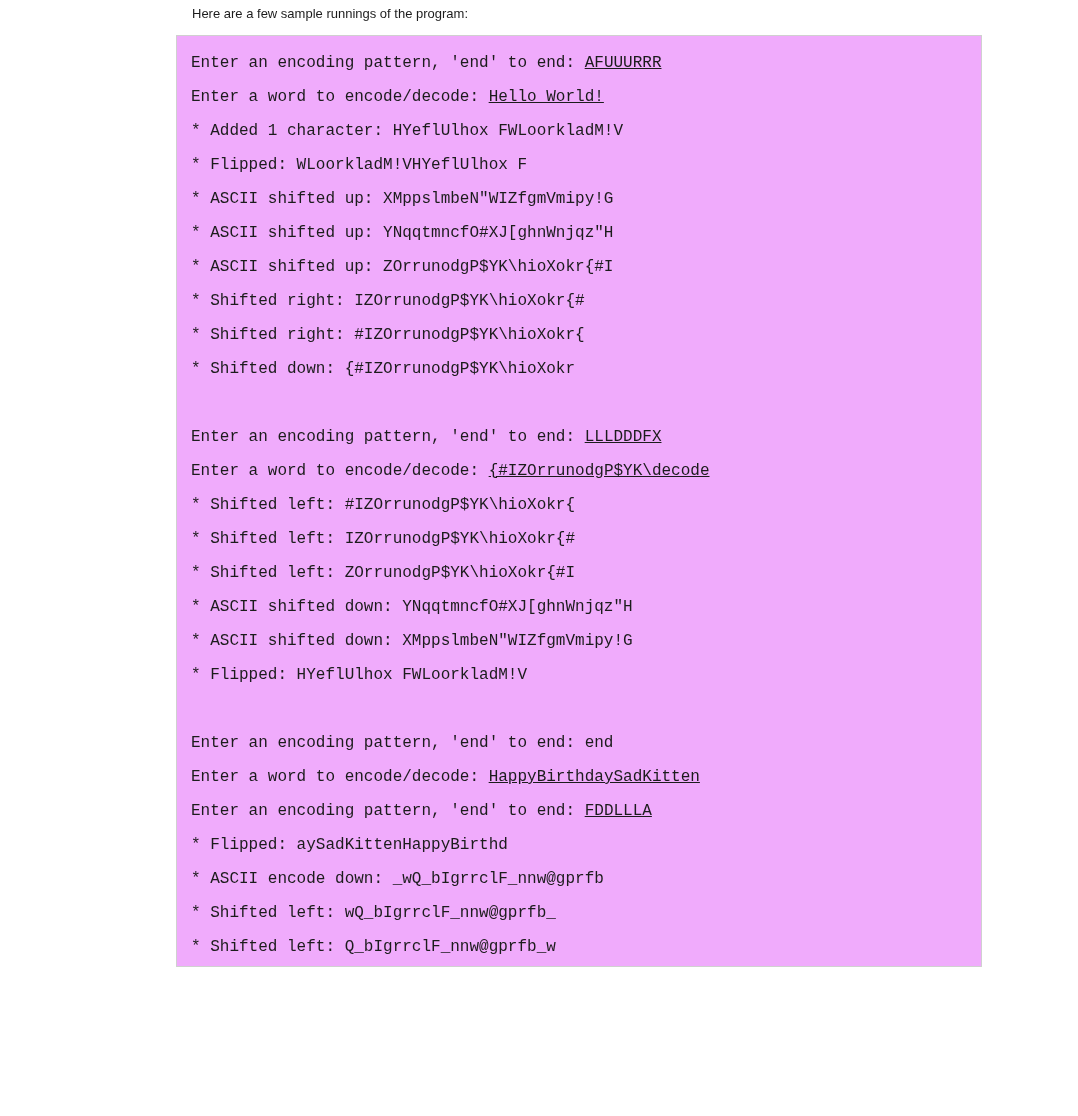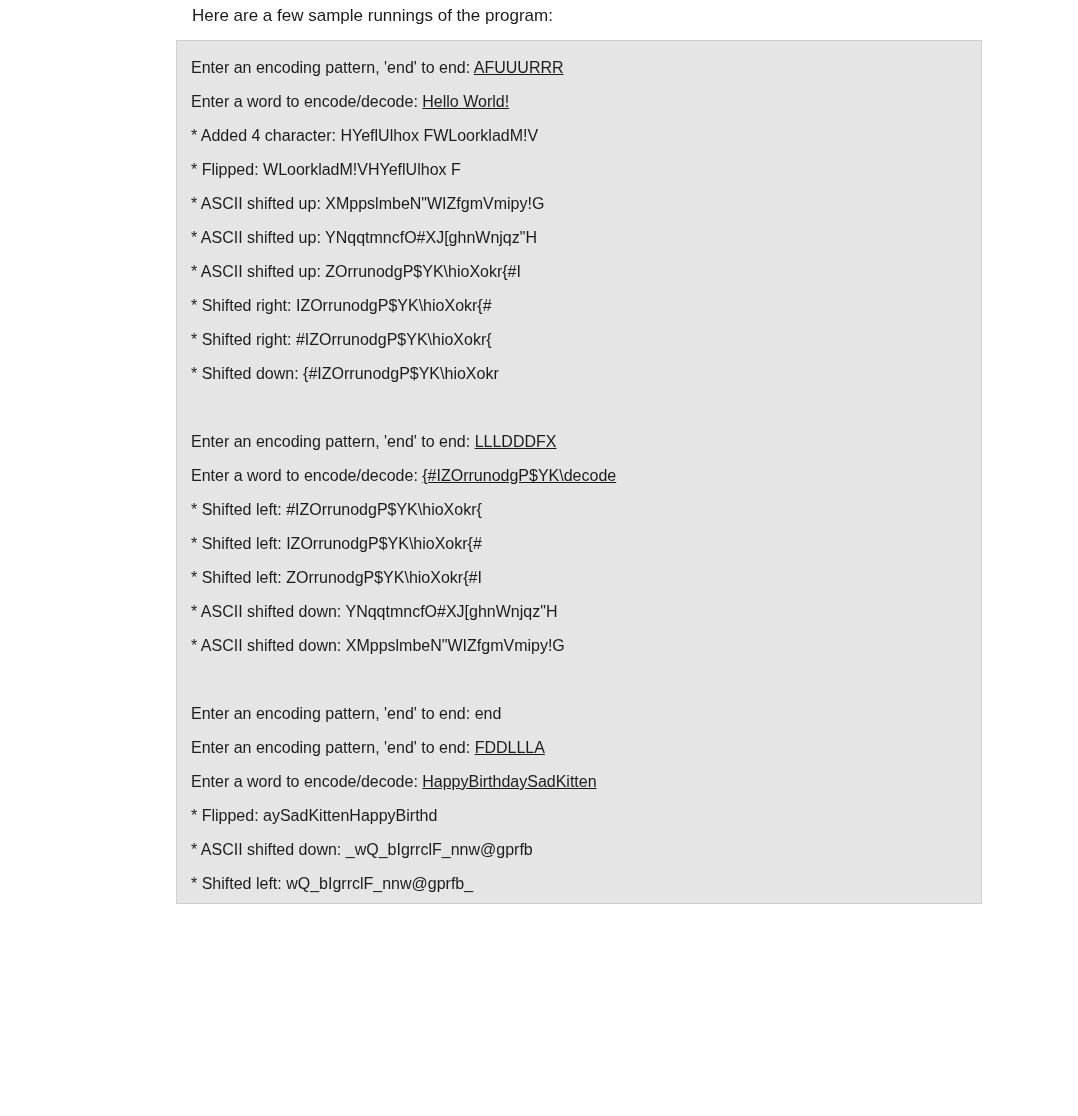--- a/index.html
+++ b/index.html
@@ -7,31 +7,31 @@
       padding: 0;
       background: #ffffff;
       font-family: -apple-system, BlinkMacSystemFont, "Segoe UI", Helvetica, Arial, sans-serif;
     }
     .page {
       width: 1078px;
       box-sizing: border-box;
       padding: 6px 0 40px 0;
     }
     .intro {
-      font-size: 17px;
+      font-size: 13px;
       color: #1c1c1c;
       margin: 0 0 14px 192px;
     }
     .code-block {
-      background: #e5e5e5;
+      background: #f0abfc;
       border: 1px solid #d0d0d0;
       margin-left: 176px;
       margin-right: 96px;
       padding: 10px 14px 2px 14px;
-      font-family: Liberation Sans, sans-serif;
+      font-family: Liberation Mono, monospace;
       font-size: 16px;
       line-height: 34px;
       color: #1c1c1c;
       overflow: hidden;
       box-sizing: border-box;
     }
     .code-line {
       display: block;
       white-space: pre-wrap;
     }
@@ -47,42 +47,44 @@
 <body>
 
 <div class="page">
 
   <p class="intro">Here are a few sample runnings of the program:</p>
 
   <div class="code-block">
 
     <span class="code-line"><span>Enter an encoding pattern, 'end' to end: </span><span class="u">AFUUURRR</span></span>
     <span class="code-line"><span>Enter a word to encode/decode: </span><span class="u">Hello World!</span></span>
-    <span class="code-line">* Added 4 character: HYeflUlhox FWLoorkladM!V</span>
+    <span class="code-line">* Added 1 character: HYeflUlhox FWLoorkladM!V</span>
     <span class="code-line">* Flipped: WLoorkladM!VHYeflUlhox F</span>
     <span class="code-line">* ASCII shifted up: XMppslmbeN"WIZfgmVmipy!G</span>
     <span class="code-line">* ASCII shifted up: YNqqtmncfO#XJ[ghnWnjqz"H</span>
     <span class="code-line">* ASCII shifted up: ZOrrunodgP$YK\hioXokr{#I</span>
     <span class="code-line">* Shifted right: IZOrrunodgP$YK\hioXokr{#</span>
     <span class="code-line">* Shifted right: #IZOrrunodgP$YK\hioXokr{</span>
     <span class="code-line">* Shifted down: {#IZOrrunodgP$YK\hioXokr</span>
 
     <span class="blank-line"></span>
 
     <span class="code-line"><span>Enter an encoding pattern, 'end' to end: </span><span class="u">LLLDDDFX</span></span>
     <span class="code-line"><span>Enter a word to encode/decode: </span><span class="u">{#IZOrrunodgP$YK\decode</span></span>
     <span class="code-line">* Shifted left: #IZOrrunodgP$YK\hioXokr{</span>
     <span class="code-line">* Shifted left: IZOrrunodgP$YK\hioXokr{#</span>
     <span class="code-line">* Shifted left: ZOrrunodgP$YK\hioXokr{#I</span>
     <span class="code-line">* ASCII shifted down: YNqqtmncfO#XJ[ghnWnjqz"H</span>
     <span class="code-line">* ASCII shifted down: XMppslmbeN"WIZfgmVmipy!G</span>
+    <span class="code-line">* Flipped: HYeflUlhox FWLoorkladM!V</span>
 
     <span class="blank-line"></span>
 
     <span class="code-line">Enter an encoding pattern, 'end' to end: end</span>
+    <span class="code-line"><span>Enter a word to encode/decode: </span><span class="u">HappyBirthdaySadKitten</span></span>
     <span class="code-line"><span>Enter an encoding pattern, 'end' to end: </span><span class="u">FDDLLLA</span></span>
-    <span class="code-line"><span>Enter a word to encode/decode: </span><span class="u">HappyBirthdaySadKitten</span></span>
     <span class="code-line">* Flipped: aySadKittenHappyBirthd</span>
-    <span class="code-line">* ASCII shifted down: _wQ_bIgrrclF_nnw@gprfb</span>
+    <span class="code-line">* ASCII encode down: _wQ_bIgrrclF_nnw@gprfb</span>
     <span class="code-line">* Shifted left: wQ_bIgrrclF_nnw@gprfb_</span>
+    <span class="code-line">* Shifted left: Q_bIgrrclF_nnw@gprfb_w</span>
 
   </div>
 </div>
 
 </body></html>

